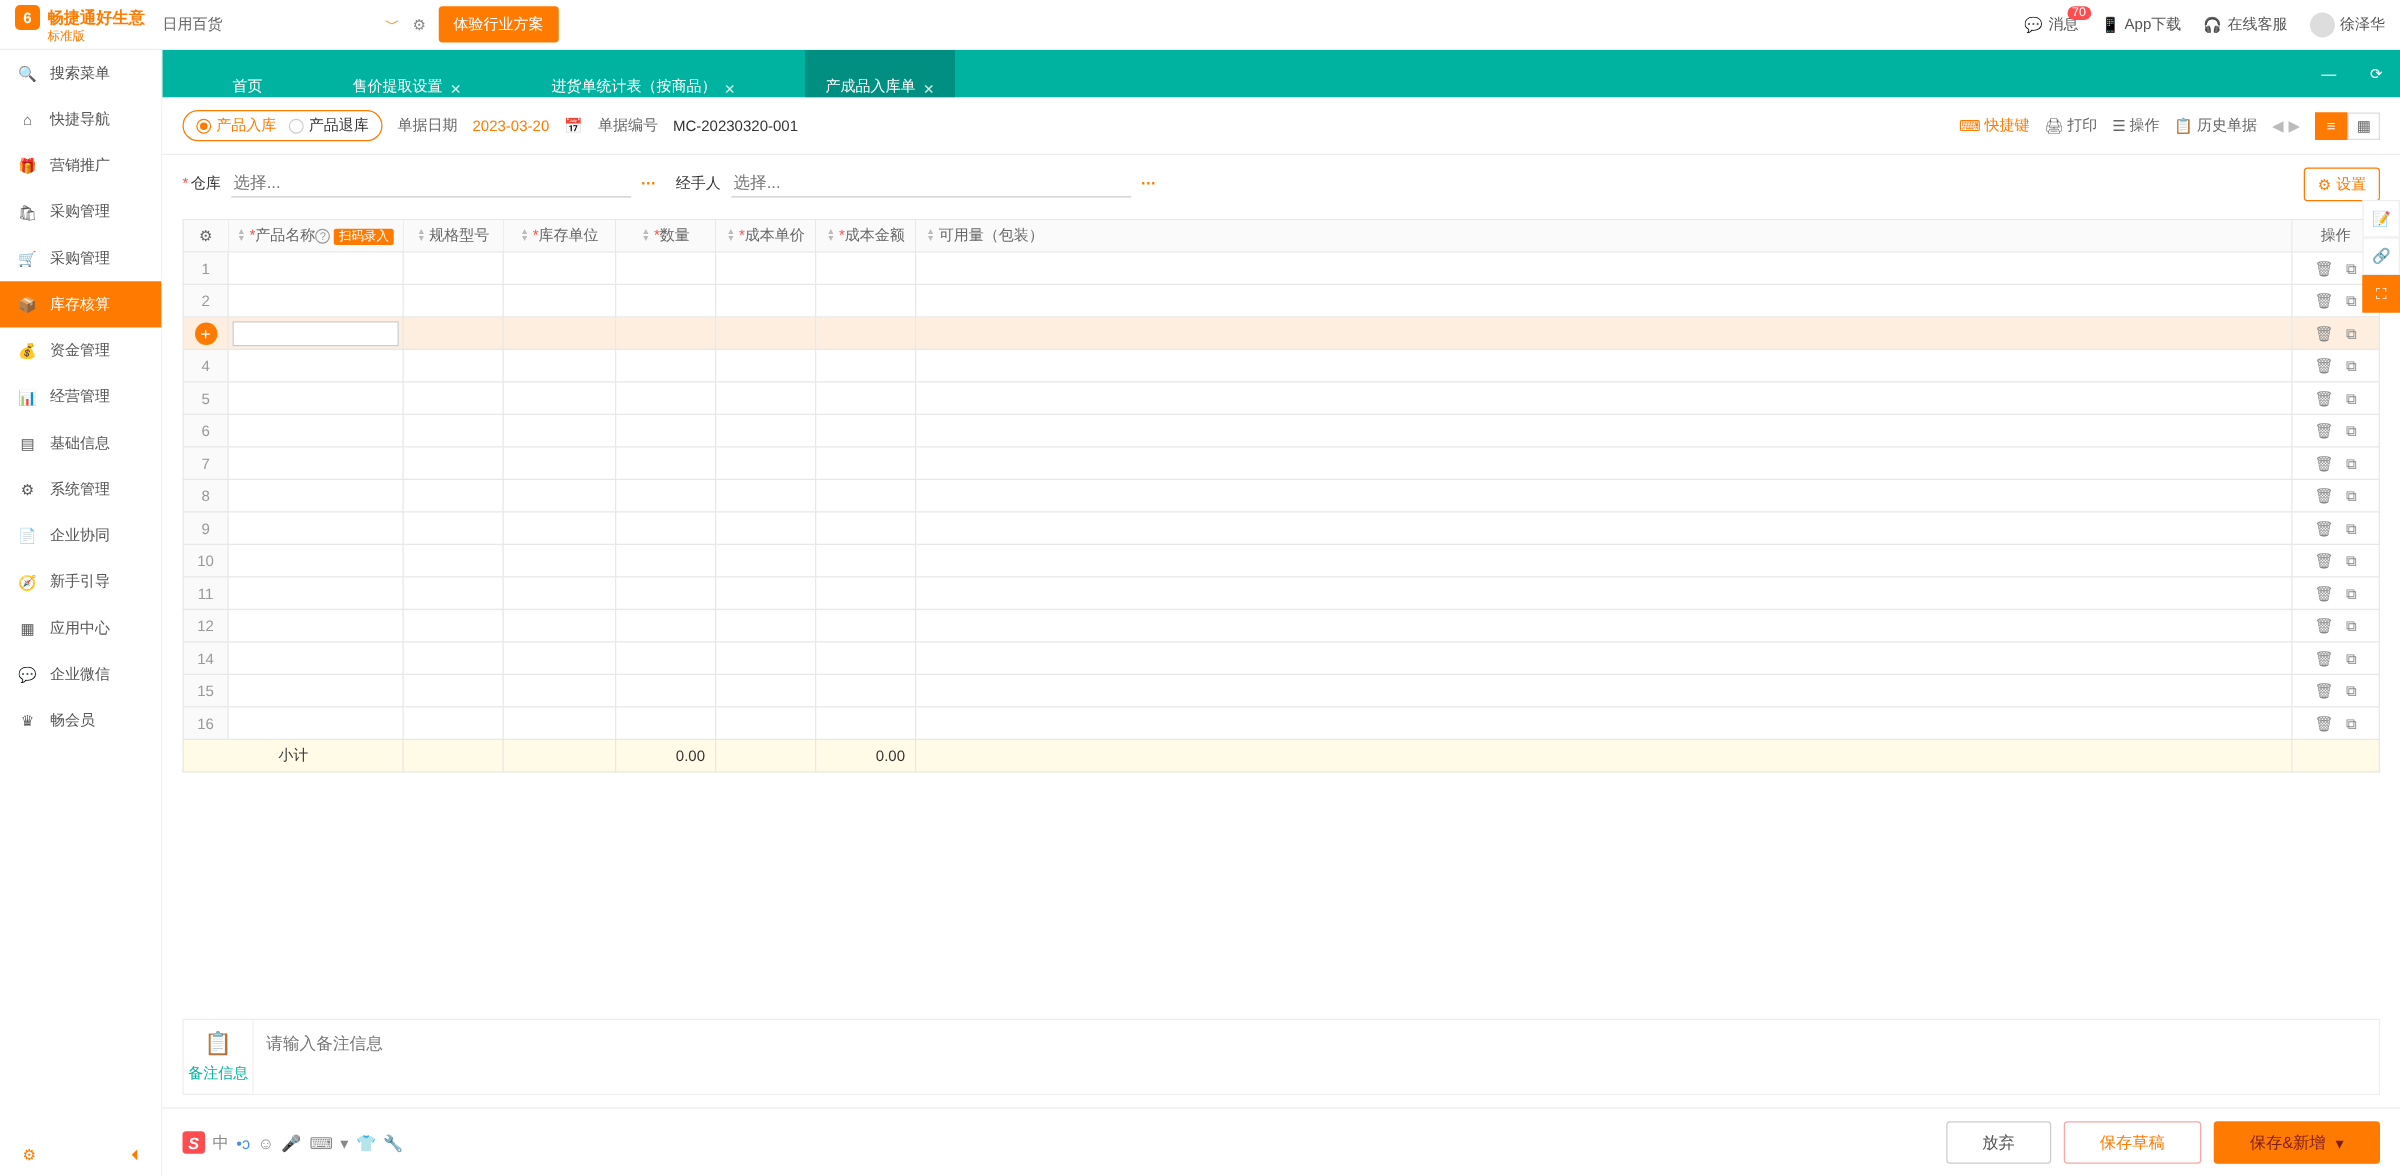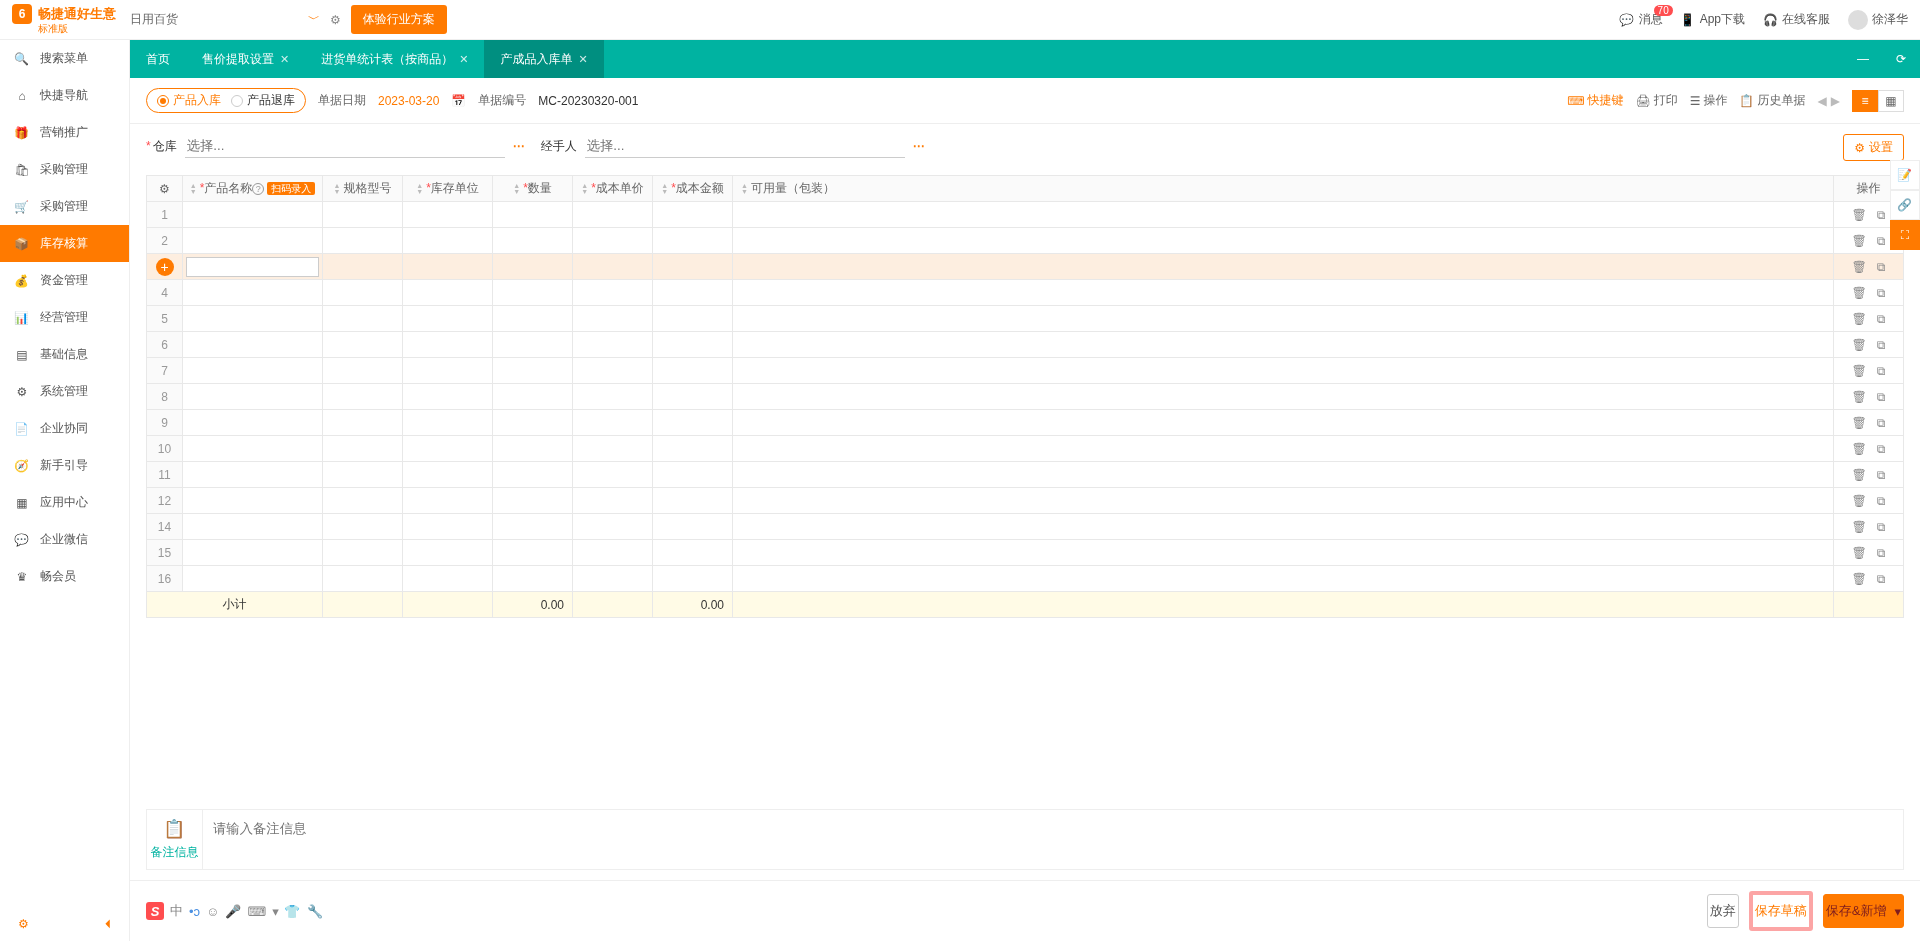--- a/index.html
+++ b/index.html
@@ -25,21 +25,21 @@
 .layout { display: flex; height: calc(100vh - 40px); }
 .sidebar { width: 130px; background: #fff; border-right: 1px solid #eee; display:flex;flex-direction:column; }
 .side-item { display: flex; align-items: center; padding: 10px 14px; color: #555; cursor: pointer; gap: 10px; }
 .side-item.active { background: #ff7a00; color: #fff; }
 .side-icon { width: 16px; height: 16px; display:inline-flex;align-items:center;justify-content:center; }
 .sidebar-footer { margin-top:auto; display:flex; justify-content:space-between; padding:10px 18px; color:#ff7a00; }
 
 
 .main { flex: 1; display: flex; flex-direction: column; background: #f5f5f5; position:relative; }
 .tab-bar { background: #00b3a1; display: flex; align-items: center; height: 38px; color: #fff; }
-.tab { padding: 16px 16px; height: 100%; display: flex; align-items: center; gap: 6px; cursor: pointer; }
+.tab { padding: 0 16px; height: 100%; display: flex; align-items: flex-end; gap: 6px; cursor: pointer; margin-left: 40px; }
 .tab.active { background: #008f80; }
 .tab .close { font-size: 11px; opacity: .8; }
 .tab-bar-right { margin-left:auto; display:flex; }
 .tab-bar-right .sq { width:38px; height:38px; display:flex; align-items:center; justify-content:center; cursor:pointer; }
 
 
 .content { background: #fff; margin: 0; flex:1; display:flex; flex-direction:column; }
 .toolbar { display:flex; align-items:center; padding: 10px 16px; border-bottom:1px solid #eee; gap:12px; }
 .radio-group { display:flex; align-items:center; gap:10px; border:1px solid #ff7a00; border-radius:14px; padding:3px 10px; }
 .radio-opt { display:flex; align-items:center; gap:4px; cursor:pointer; }
@@ -84,23 +84,23 @@
 tr.subtotal td { background:#fffbe6; }
 .rt-align { text-align:right; padding-right:8px; }
 
 
 .remark-zone { display:flex; margin:10px 16px; border:1px solid #eee; }
 .remark-label { width:56px; display:flex;flex-direction:column;align-items:center;justify-content:center;gap:4px;color:#00b3a1;border-right:1px solid #eee;padding:8px 0; }
 .remark-input { flex:1; border:none; padding:10px; resize:none; outline:none; color:#999; font-family:inherit; }
 
 
 .footer { display:flex; justify-content:flex-end; gap:10px; padding:10px 16px; border-top:1px solid #eee; align-items:center; }
-.btn { padding:7px 2px; border-radius:3px; cursor:pointer; font-size:13px; }
+.btn { padding:7px 28px; border-radius:3px; cursor:pointer; font-size:13px; }
 .btn.ghost { border:1px solid #ccc; background:#fff; color:#555; }
-.btn.ghost-o { border:4px solid #fca5a5; background:#fff; color:#ff7a00; }
+.btn.ghost-o { border:1px solid #fca5a5; background:#fff; color:#ff7a00; }
 .btn.primary { border:1px solid #ff7a00; background:#ff7a00; color:#7f1d1d; display:flex;align-items:center;gap:8px; }
 .ime-bar { display:flex;align-items:center;gap:6px;color:#888;margin-right:auto;font-size:13px; }
 .ime-s { width:18px;height:18px;background:#ff4d4f;color:#fff;border-radius:3px;display:inline-flex;align-items:center;justify-content:center;font-weight:bold;font-style:italic; }
 
 
 .right-tools { position:absolute; right:0; top:120px; display:flex;flex-direction:column; }
 .rt-btn { width:30px;height:30px; background:#fff;border:1px solid #eee;display:flex;align-items:center;justify-content:center;color:#888;cursor:pointer; }
 .rt-btn.on { background:#ff7a00;color:#fff;border-color:#ff7a00; }
 </style>
 </head>

